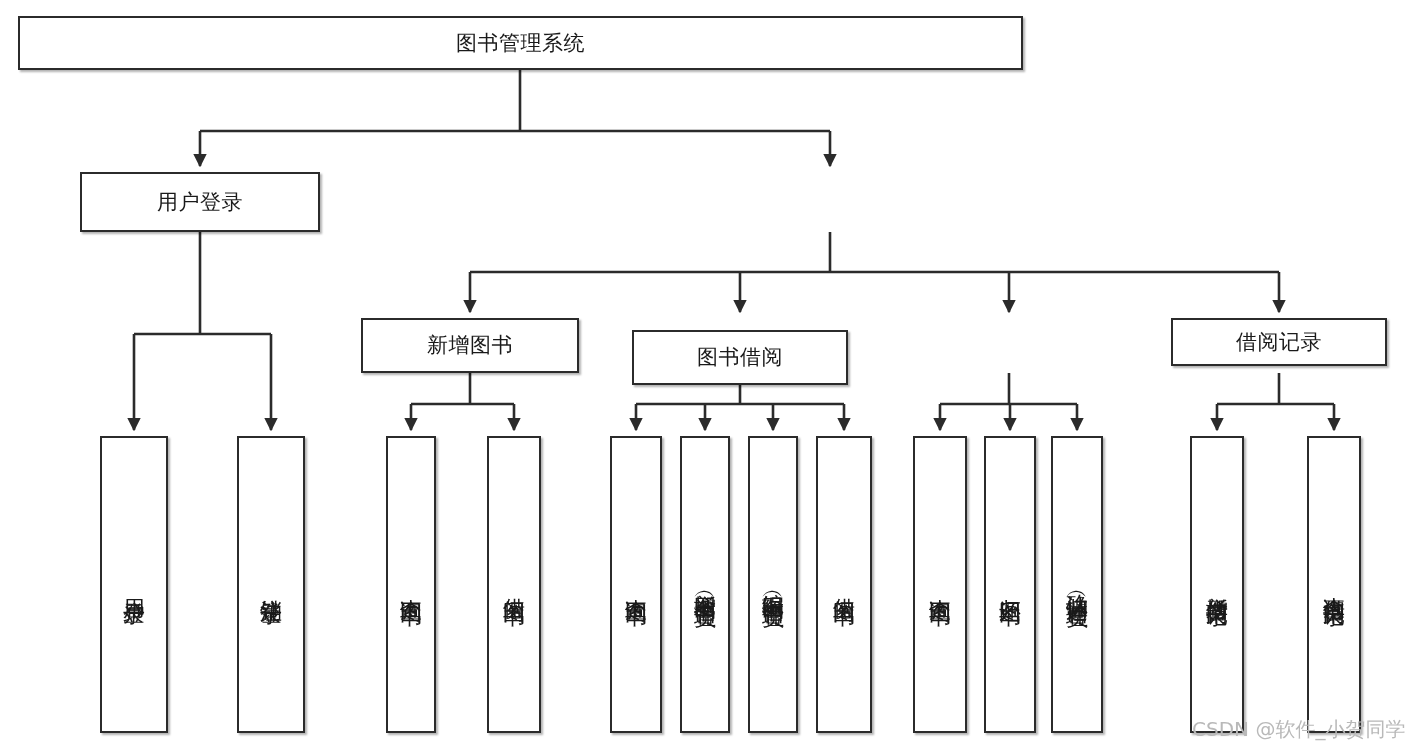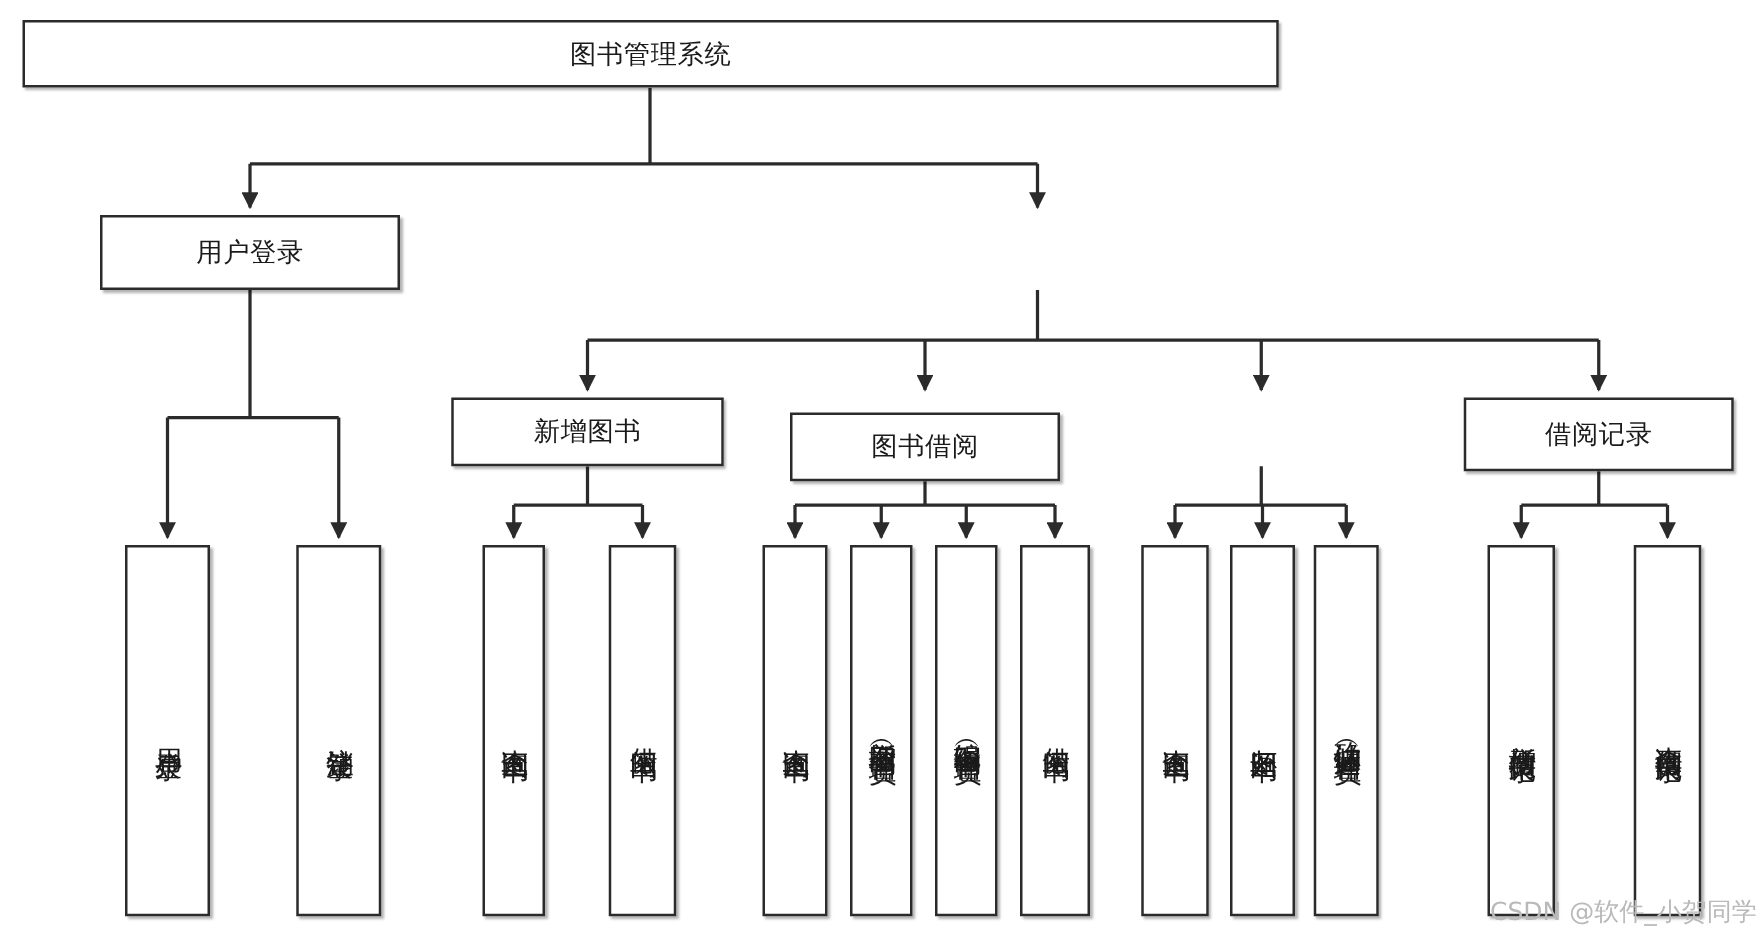--- a/index.html
+++ b/index.html
@@ -125,21 +125,21 @@
   <div class="node horiz" style="left:80px; top:172px; width:240px; height:60px;">
     <span class="label">用户登录</span>
   </div>
 
   <div class="node horiz" style="left:361px; top:318px; width:218px; height:55px;">
     <span class="label">新增图书</span>
   </div>
   <div class="node horiz" style="left:632px; top:330px; width:216px; height:55px;">
     <span class="label">图书借阅</span>
   </div>
-  <div class="node horiz" style="left:1171px; top:318px; width:216px; height:59px;">
+  <div class="node horiz" style="left:1171px; top:318px; width:216px; height:48px;">
     <span class="label">借阅记录</span>
   </div>
 
   <div class="node vert" style="left:100px; top:436px; width:68px; height:297px;">
     <span class="label">用户登录</span>
   </div>
   <div class="node vert" style="left:237px; top:436px; width:68px; height:297px;">
     <span class="label">注销登录</span>
   </div>
   <div class="node vert" style="left:386px; top:436px; width:50px; height:297px;">

